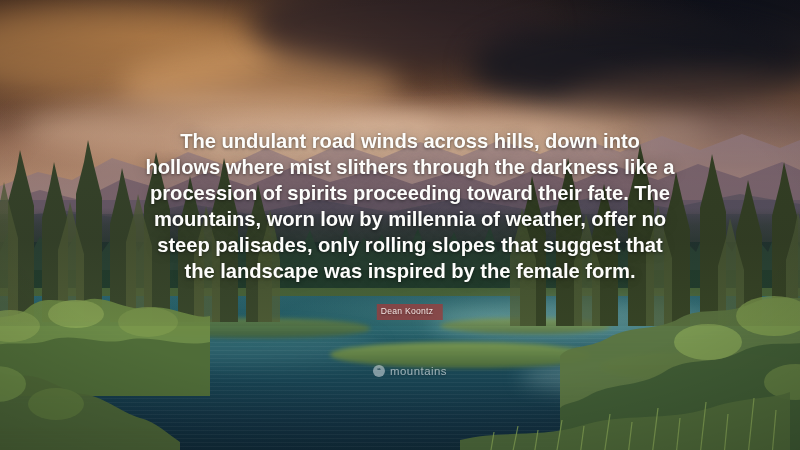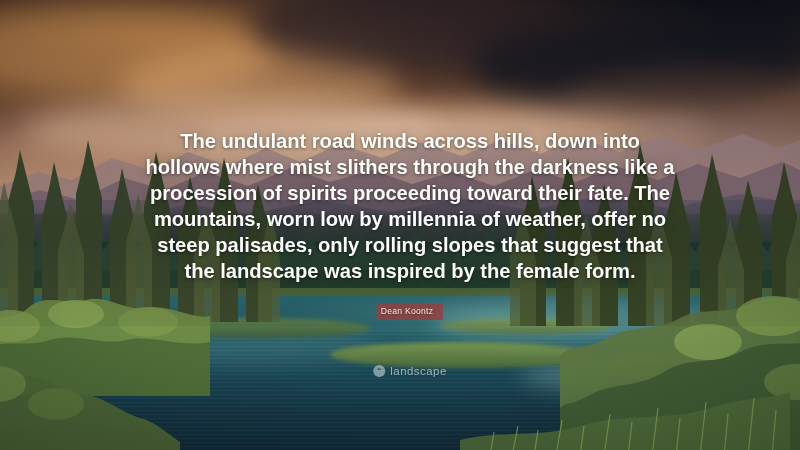--- a/index.html
+++ b/index.html
@@ -351,16 +351,16 @@
 hollows where mist slithers through the darkness like a
 procession of spirits proceeding toward their fate. The
 mountains, worn low by millennia of weather, offer no
 steep palisades, only rolling slopes that suggest that
 the landscape was inspired by the female form.</div>
 
     <div class="author-badge">Dean Koontz</div>
 
     <div class="watermark">
       <span class="wm-logo">“</span>
-      <span class="wm-text">landscape</span>
+      <span class="wm-text">mountains</span>
     </div>
   </div>
 </div>
 
 </body></html>

